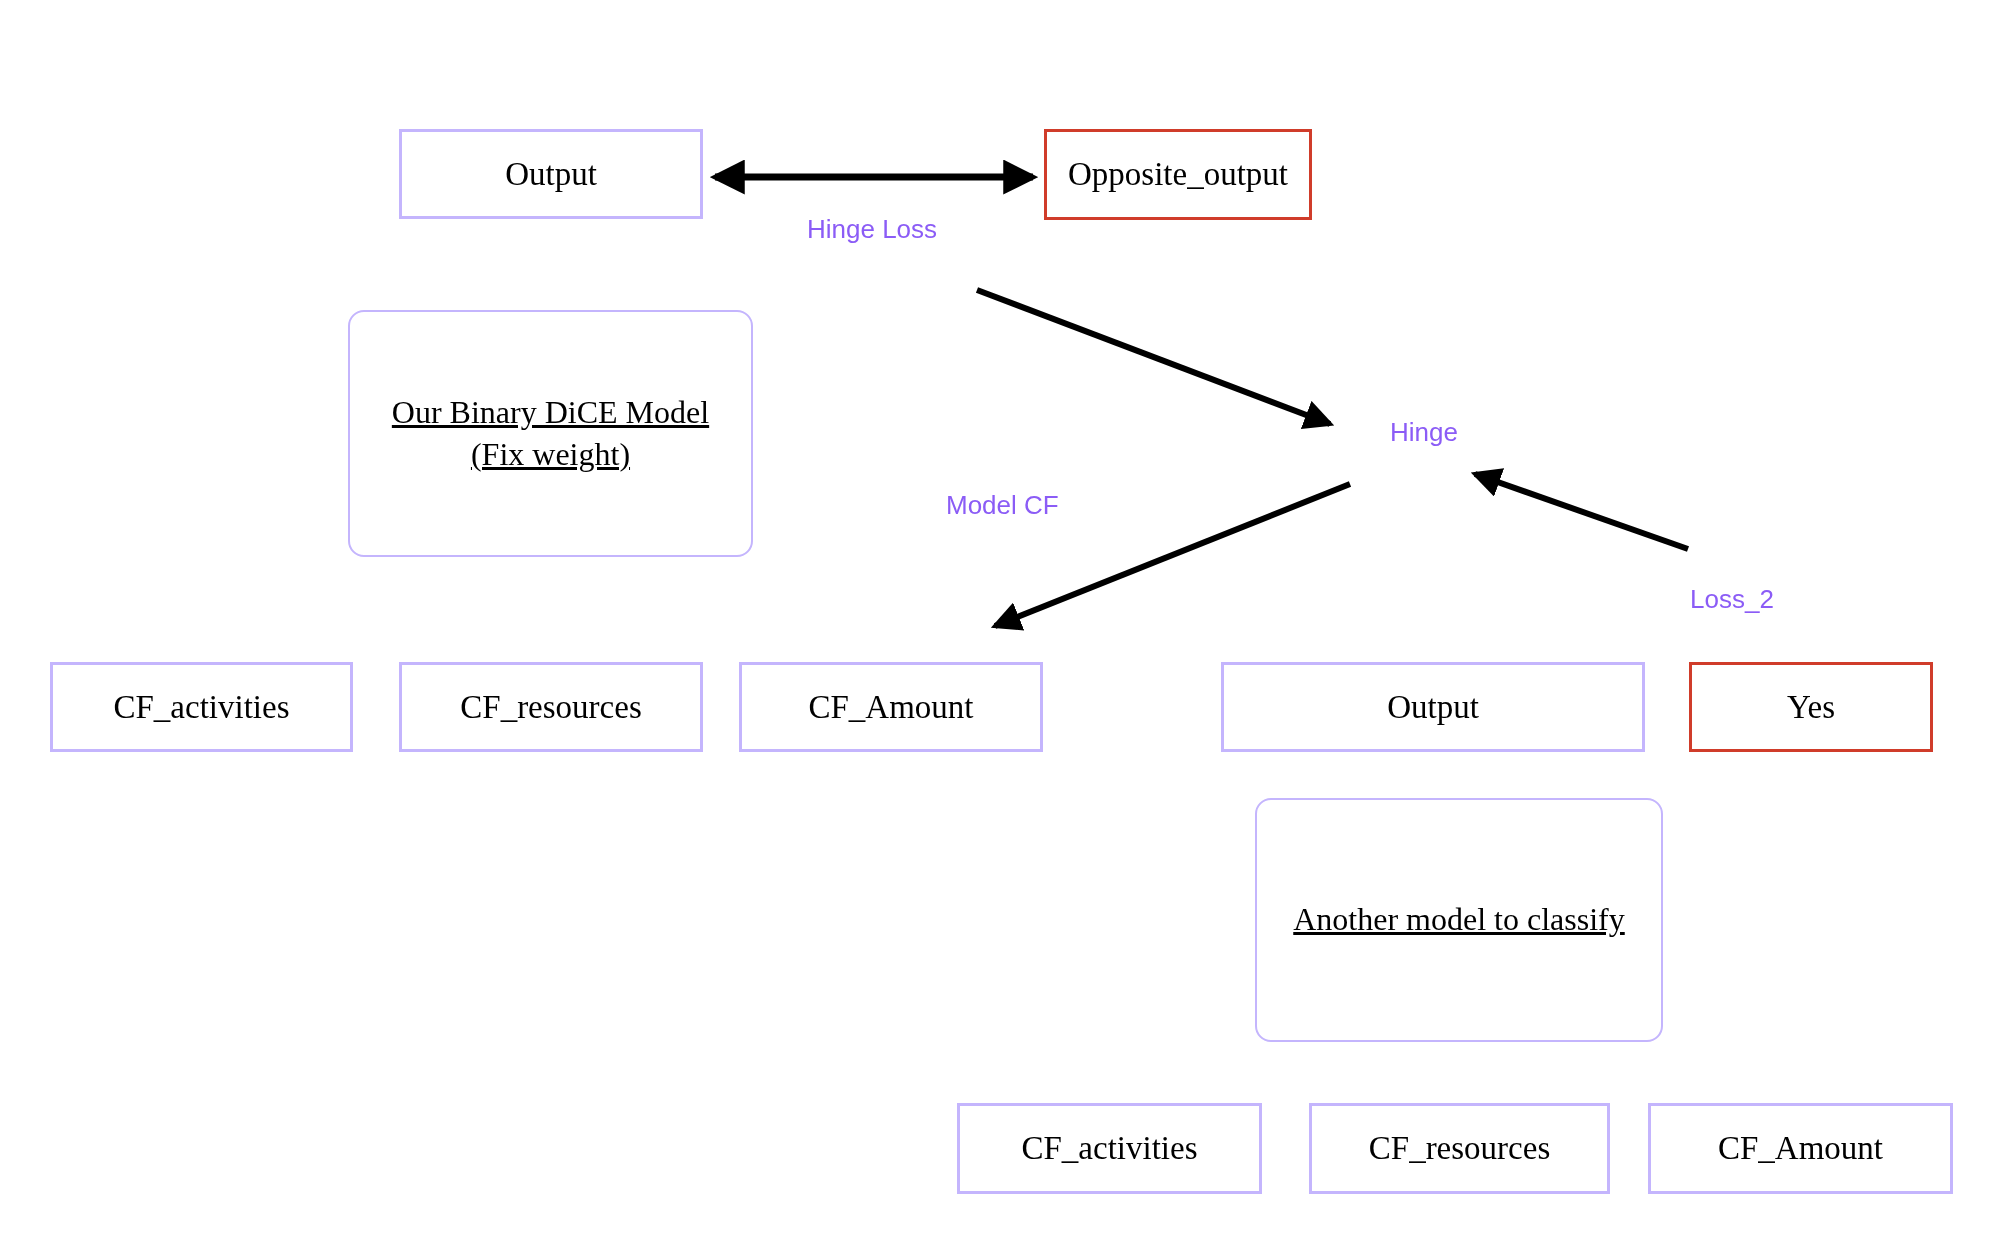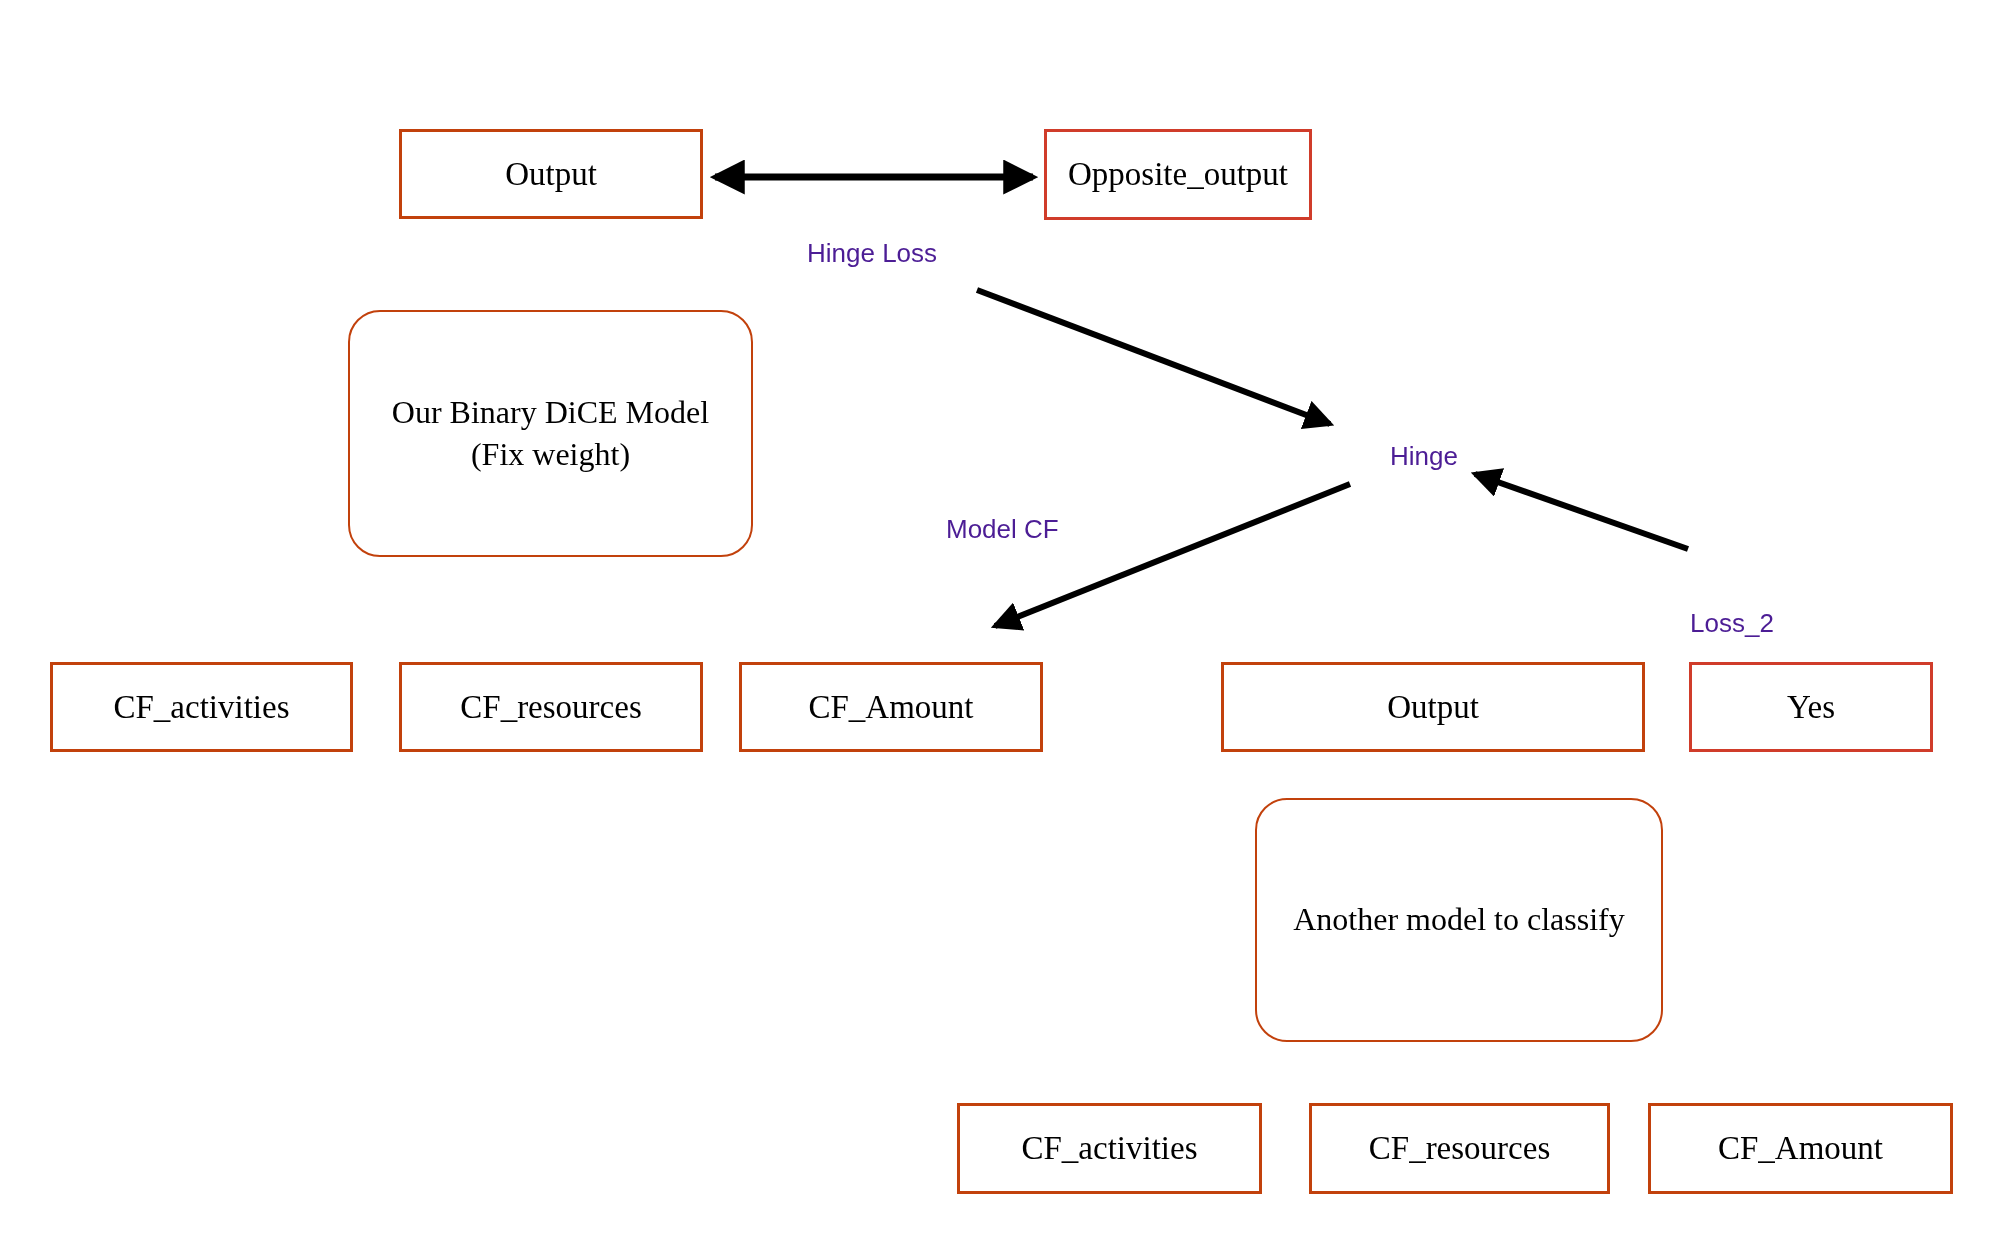--- a/index.html
+++ b/index.html
@@ -20,53 +20,53 @@
     left: 0;
     top: 0;
     width: 2012px;
     height: 1256px;
     z-index: 1;
   }
   .node {
     position: absolute;
     box-sizing: border-box;
     background: #ffffff;
-    border: 3px solid #c2410c;
+    border: 3px solid #c4b5fd;
     display: flex;
     align-items: center;
     justify-content: center;
     text-align: center;
     font-size: 33px;
     color: #000000;
     z-index: 2;
   }
   .node.red {
     border-color: #d03c2a;
   }
   .node.round {
-    border-radius: 32px;
+    border-radius: 16px;
     border-width: 2.5px;
     font-size: 32px;
     line-height: 1.3;
     z-index: 0;
+    text-decoration: underline;
   }
   .node .stack {
     display: block;
   }
   .node .stack span {
     display: block;
   }
   .flabel {
     position: absolute;
     font-family: "Liberation Sans", sans-serif;
     font-size: 26px;
-    color: #4c1d95;
+    color: #8b5cf6;
     white-space: nowrap;
     z-index: 3;
-    margin-top: 24px;
   }
 </style>
 </head>
 <body>
 
 <div class="canvas">
 
   <svg class="edges" viewBox="0 0 2012 1256" xmlns="http://www.w3.org/2000/svg">
     <defs>
       <marker id="ah" viewBox="0 0 10 10" refX="8.5" refY="5" markerWidth="5" markerHeight="5" orient="auto-start-reverse">

